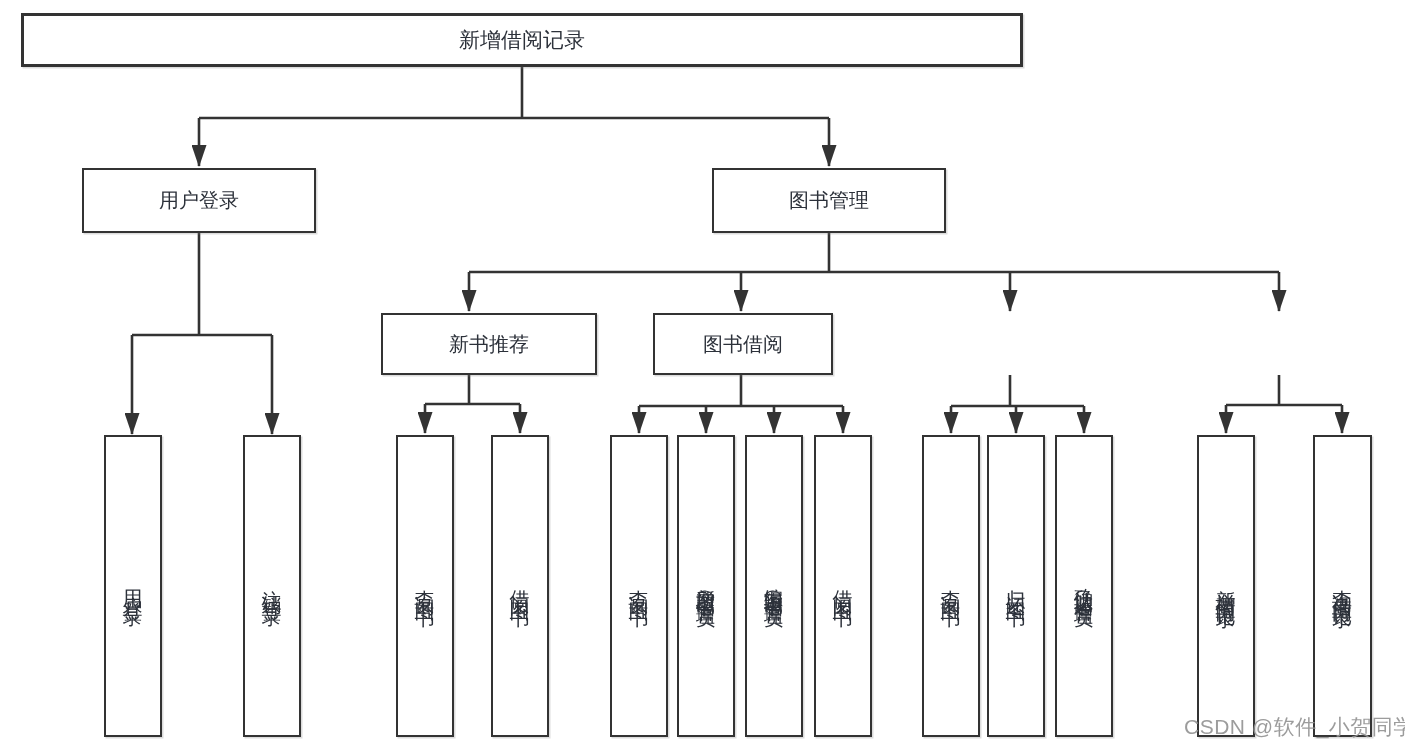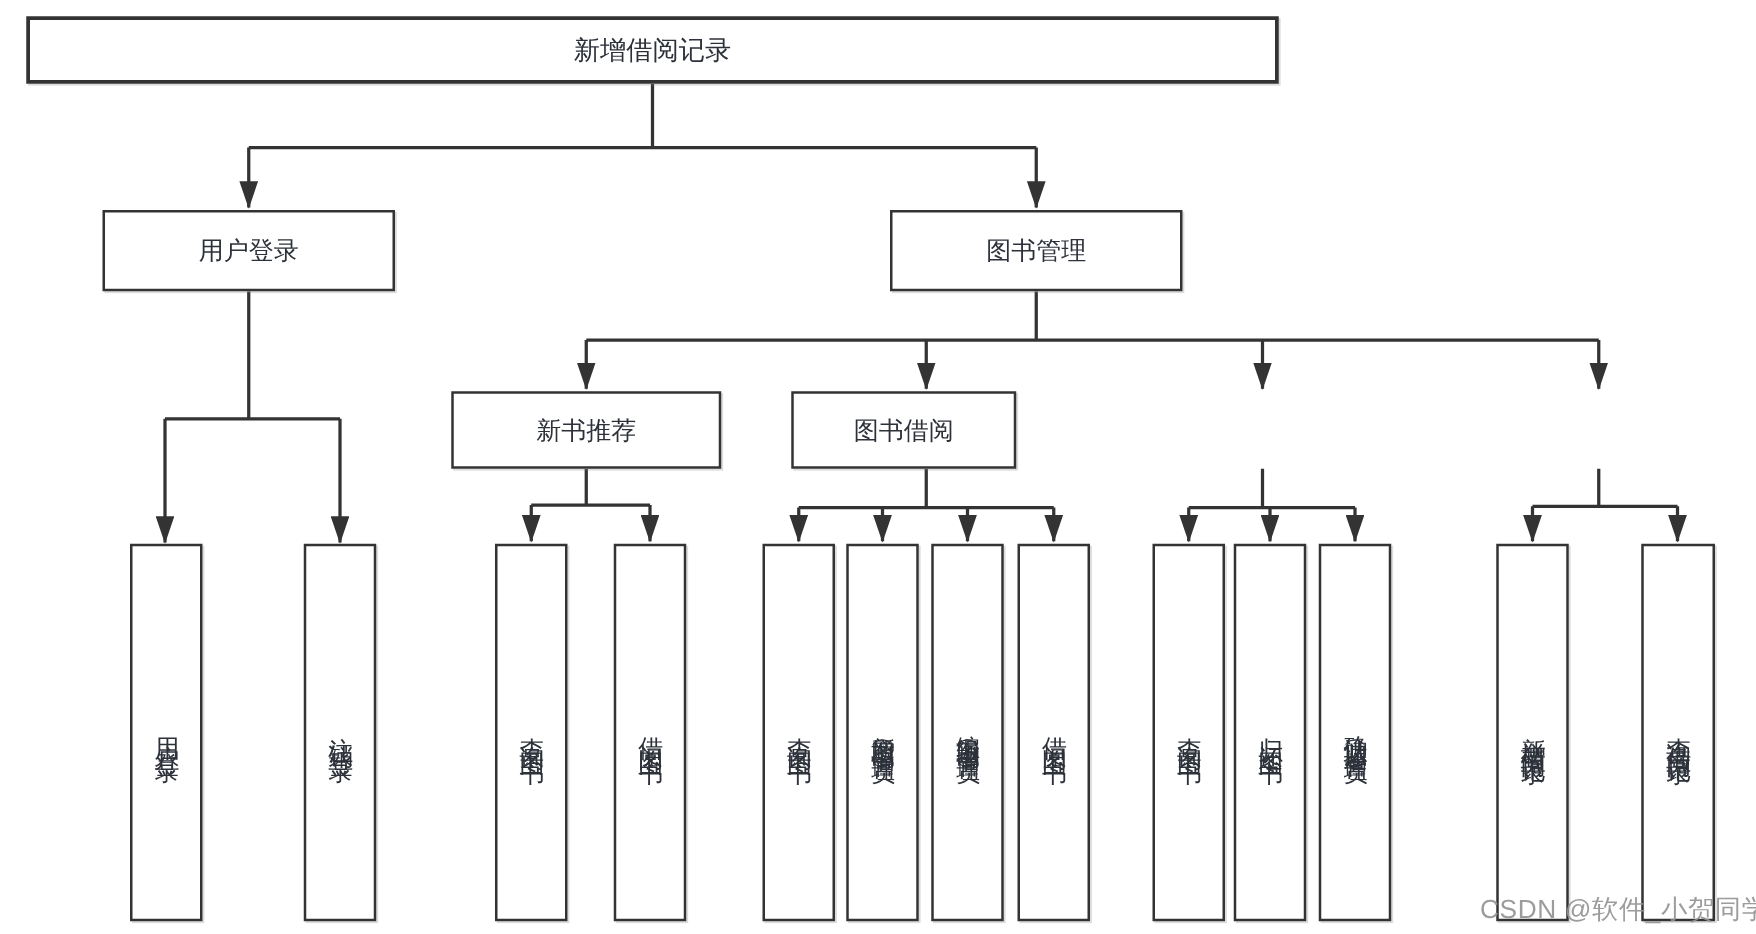--- a/index.html
+++ b/index.html
@@ -27,21 +27,21 @@
     border: 2.5px solid #333333;
     display: flex;
     align-items: center;
     justify-content: center;
     color: #2c313a;
     box-shadow: 1.5px 1.5px 0 rgba(130,130,130,0.28);
     z-index: 2;
   }
   .node.root { border-width: 3px; font-size: 21px; }
   .node.lvl1 { font-size: 20px; }
-  .node.lvl2 { font-size: 20px; }
+  .node.lvl2 { font-size: 20px; margin-left: 20px; }
   .leaf .vtext {
     writing-mode: vertical-rl;
     text-orientation: mixed;
     font-size: 20px;
     letter-spacing: 6px;
     line-height: 1;
     white-space: nowrap;
   }
   .hlabel { white-space: nowrap; }
   #watermark {

